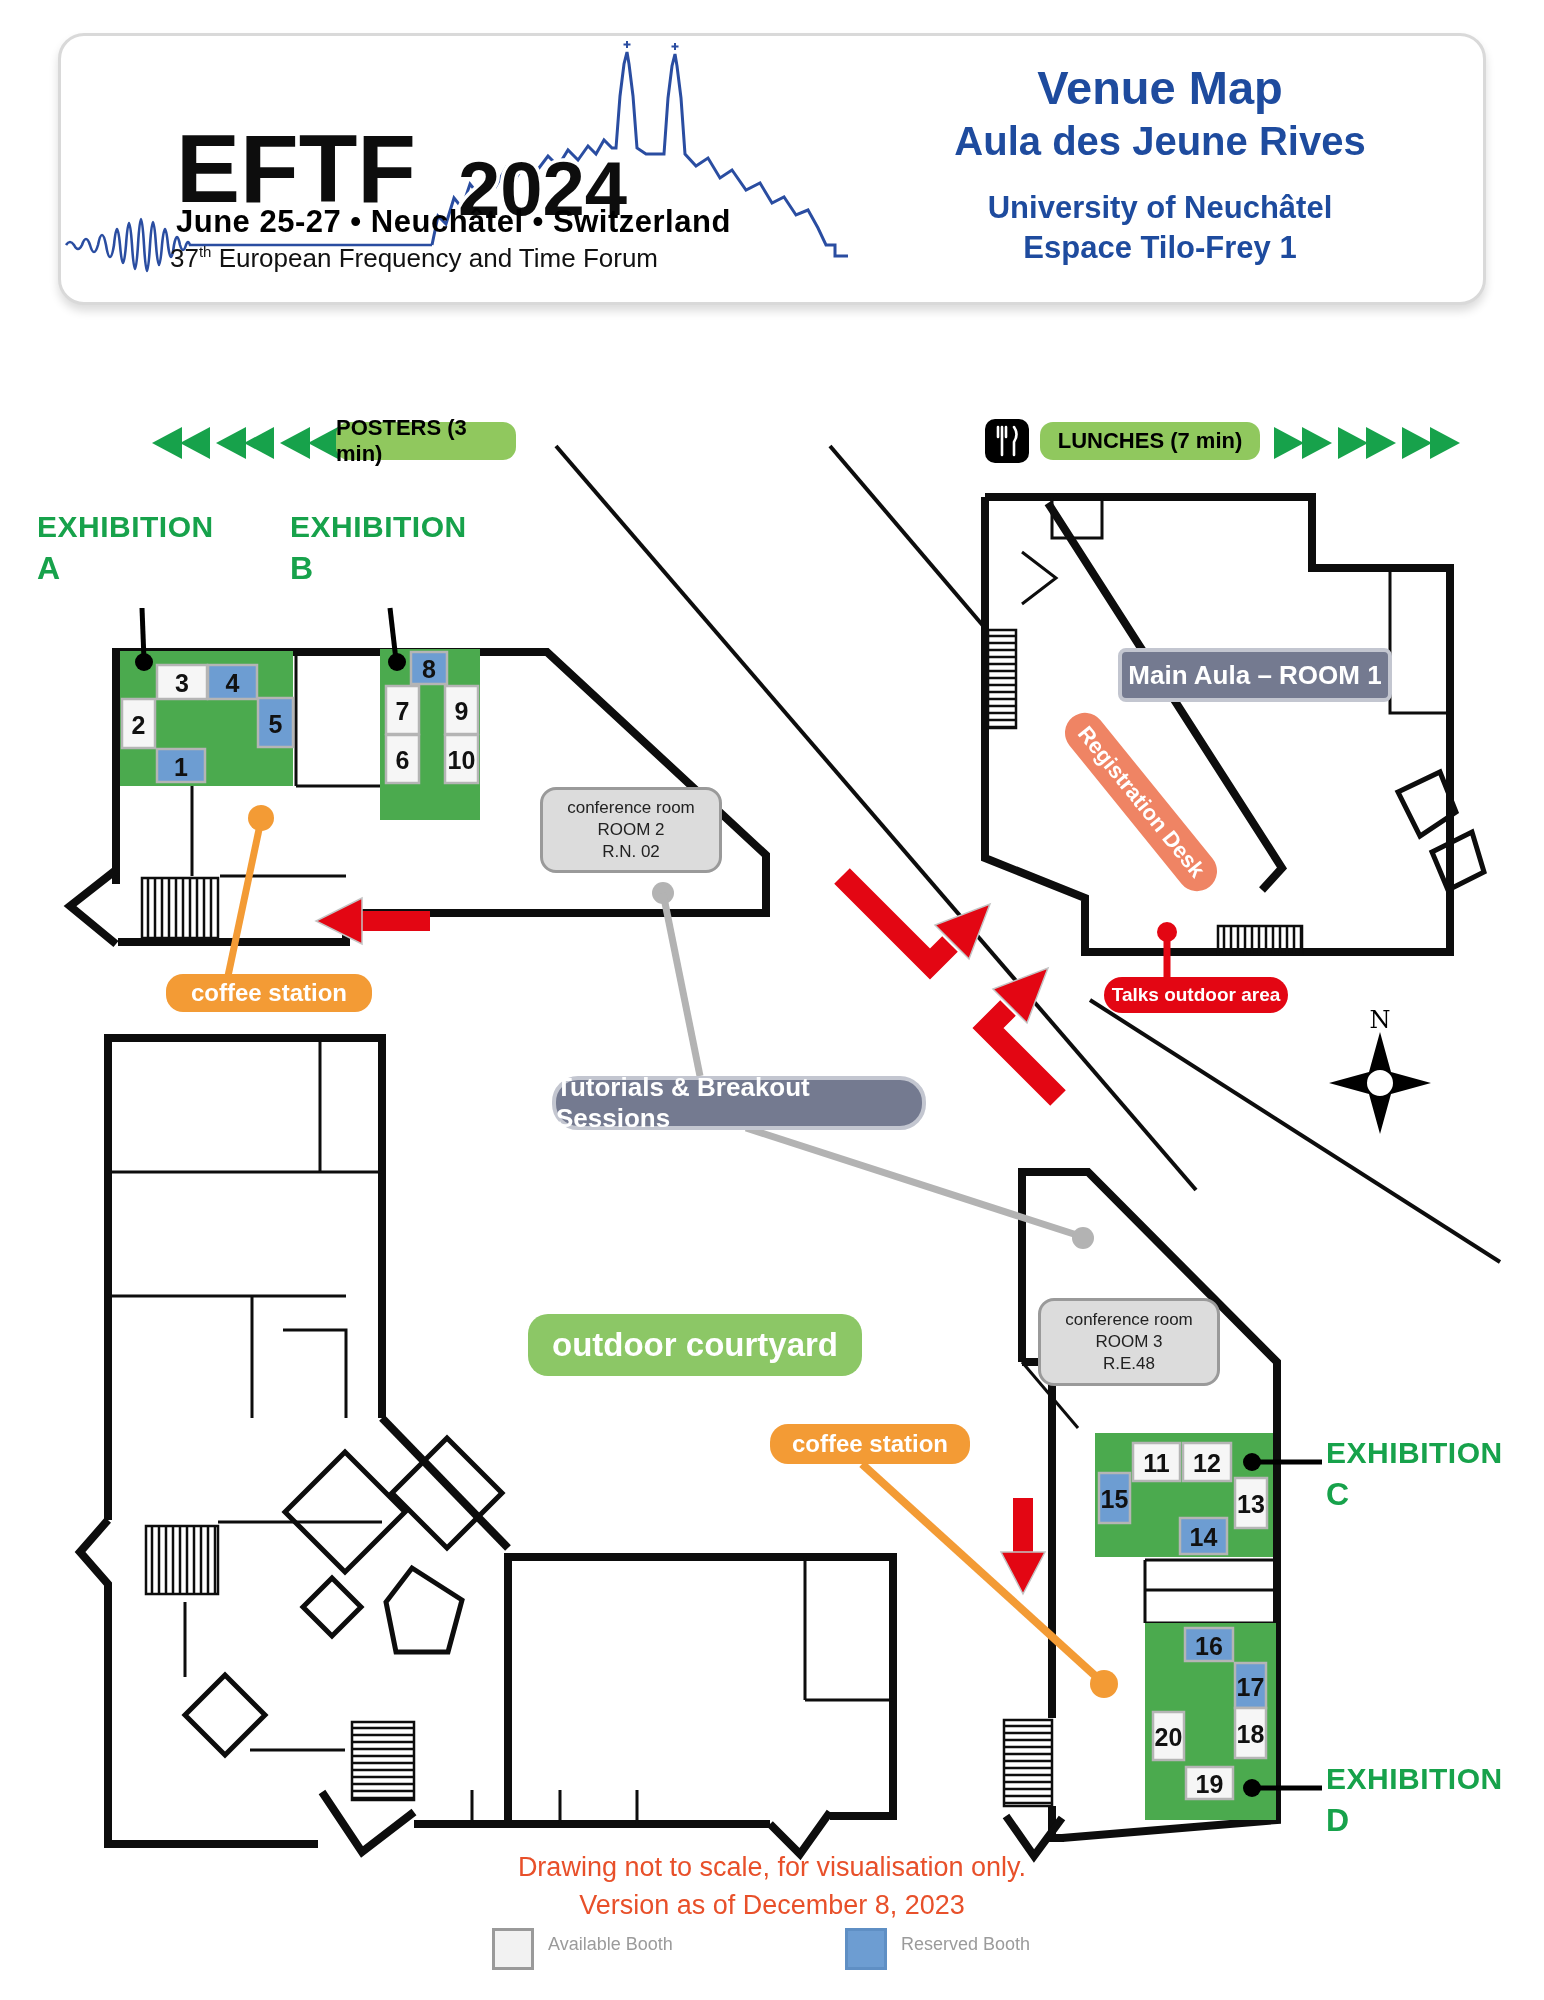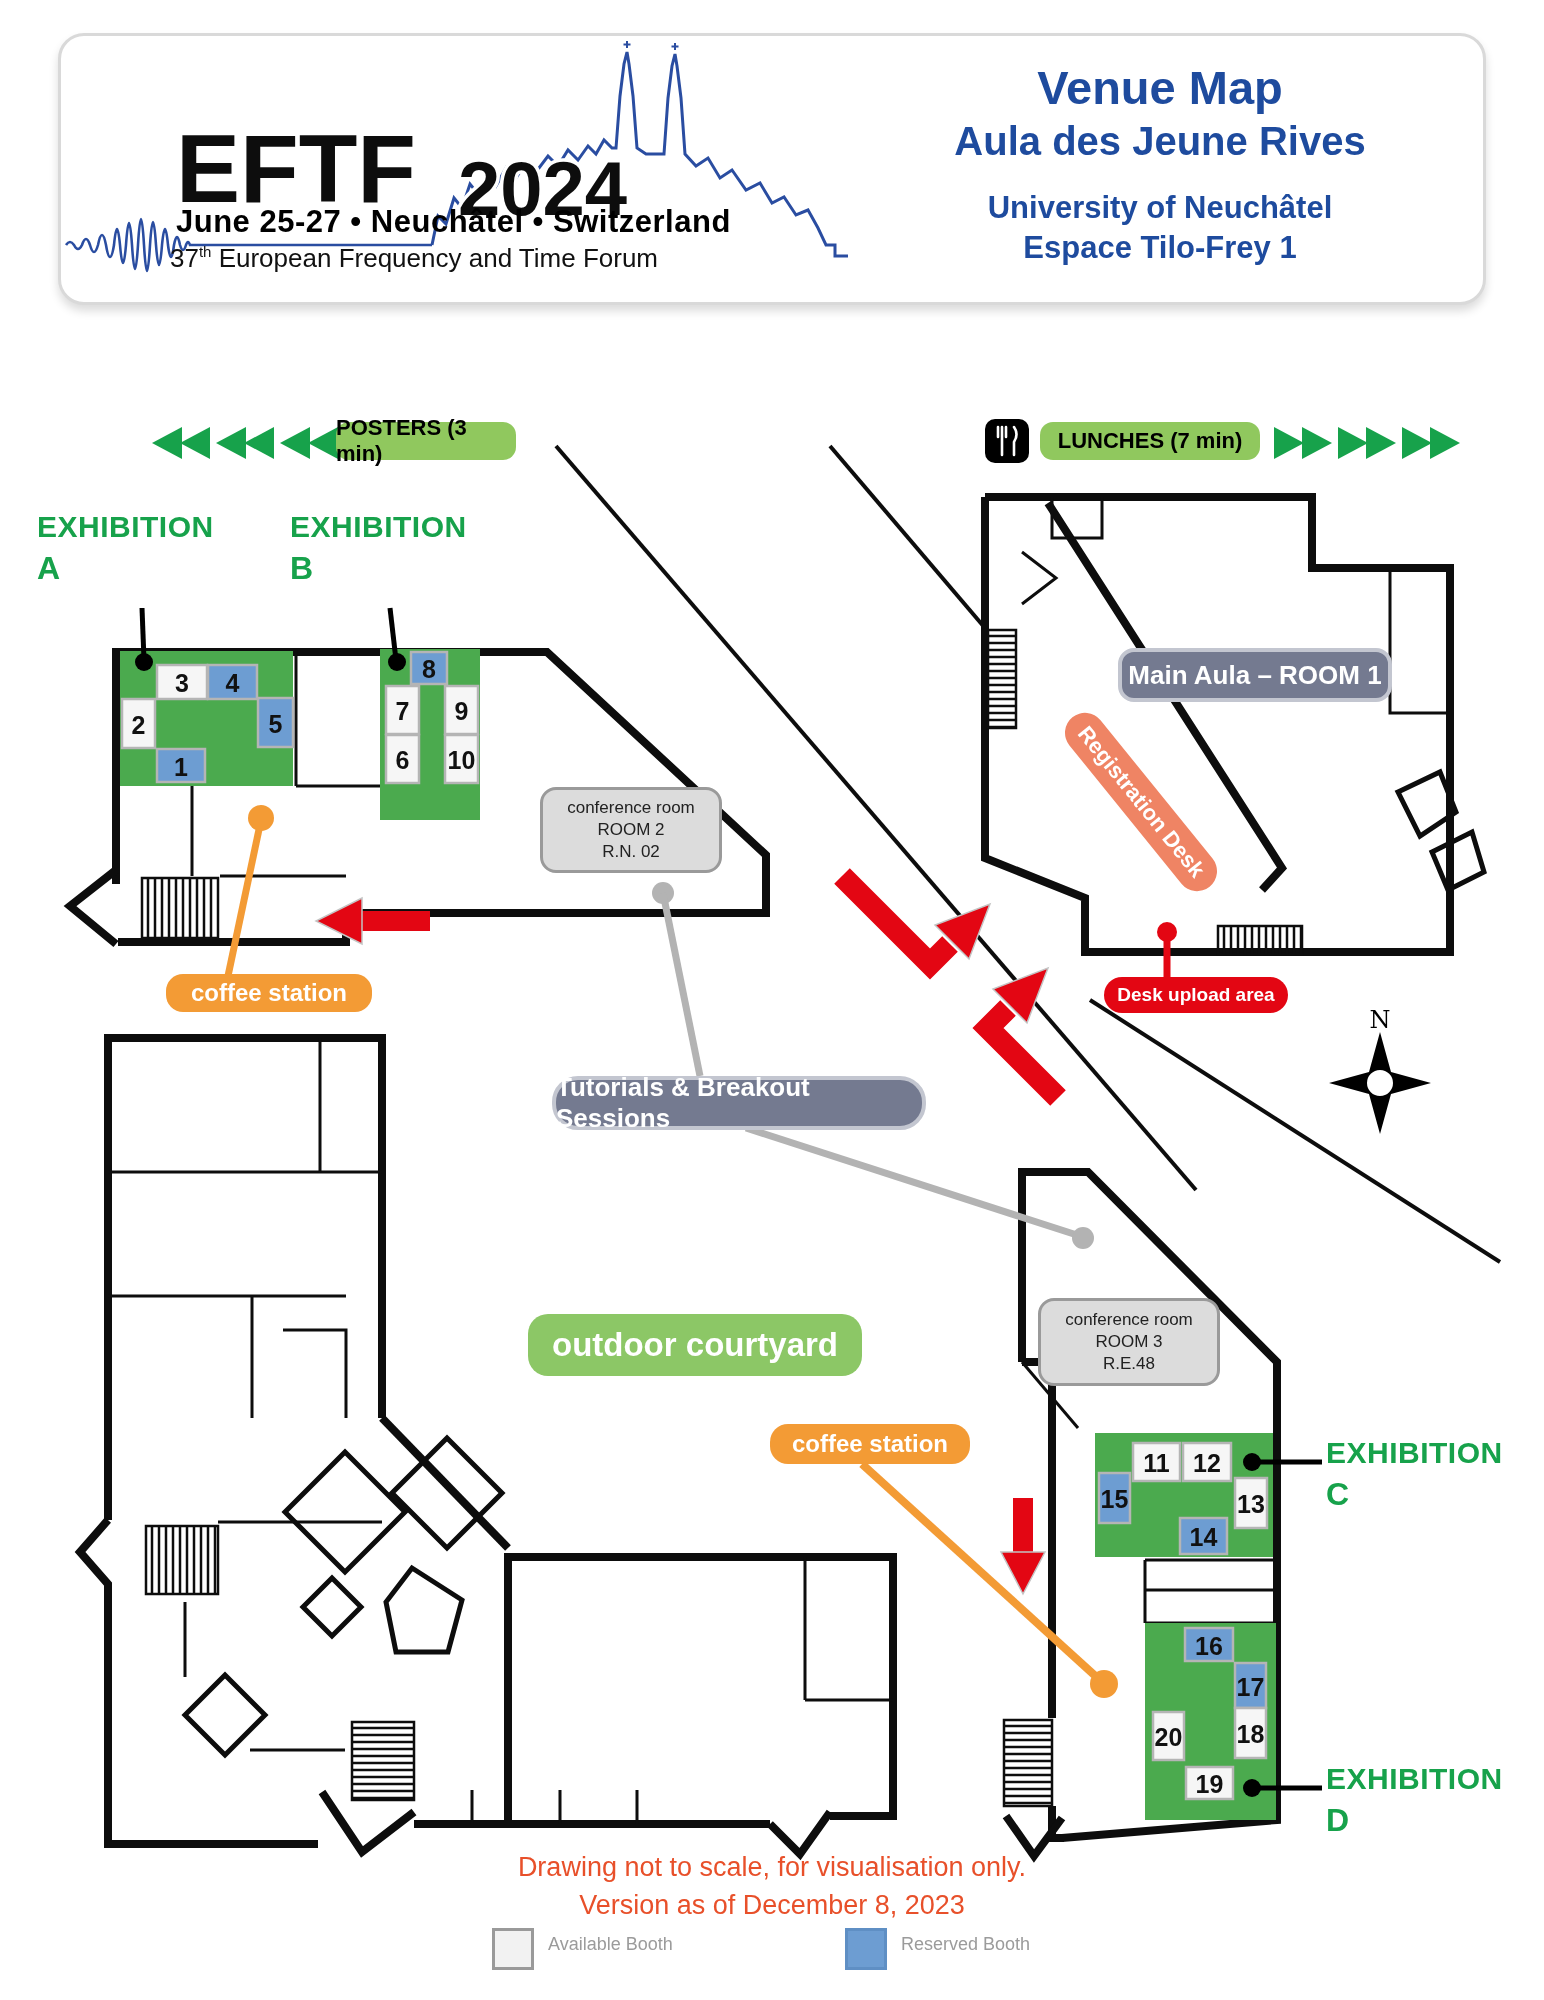--- a/index.html
+++ b/index.html
@@ -36,21 +36,21 @@
   }
   
   .exh-label{width:215px;text-align:left;color:var(--accent-green-text);font-weight:800;font-size:30px;line-height:1.0;letter-spacing:.5px;}
   .exh-letter{font-size:32px;margin-top:10px;}
   .pill{display:flex;align-items:center;justify-content:center;color:#fff;font-weight:800;}
   .room-note{
     background:#dcdcdc;border:3px solid #9a9a9a;border-radius:16px;color:#222;
     display:flex;flex-direction:column;align-items:center;justify-content:center;
     font-size:17px;line-height:1.3;text-align:center;
   }
-  .slate-badge{background:var(--slate);border:4px solid #c3c6d0;border-radius:16px;}
+  .slate-badge{background:var(--slate);border:4px solid #c3c6d0;border-radius:8px;}
   .footer-text{left:0;width:1544px;text-align:center;color:var(--footer-orange);}
   .legend-label{font-size:18px;color:var(--legend-gray);}
 </style>
 </head>
 <body>
 
 <svg class="abs" style="left:0;top:0" width="1544" height="2000" viewBox="0 0 1544 2000">
 
   <g stroke="var(--wall)" stroke-width="8" fill="none" stroke-linejoin="miter">
     <path d="M116,884 V652 H547 L766,855 V913 H346 V942 H118"></path>
@@ -429,21 +429,21 @@
 <div class="abs room-note" style="left:1038px;top:1298px;width:176px;height:82px">
   <div>conference room</div>
   <div>ROOM 3</div>
   <div>R.E.48</div>
 </div>
 
 <div class="abs pill slate-badge" style="left:1118px;top:648px;width:266px;height:46px;font-size:26px">Main Aula – ROOM 1</div>
 
 <div class="abs pill" style="left:1032px;top:782px;width:218px;height:40px;font-size:22px;background:var(--salmon);border-radius:20px;transform:rotate(51deg)">Registration Desk</div>
 
-<div class="abs pill" style="left:1104px;top:977px;width:184px;height:36px;font-size:19px;background:var(--red);border-radius:18px">Desk upload area</div>
+<div class="abs pill" style="left:1104px;top:977px;width:184px;height:36px;font-size:19px;background:var(--red);border-radius:18px">Talks outdoor area</div>
 
 <div class="abs pill slate-badge" style="left:552px;top:1076px;width:366px;height:46px;font-size:26px;border-radius:26px">Tutorials &amp; Breakout Sessions</div>
 
 <div class="abs pill" style="left:528px;top:1314px;width:334px;height:62px;font-size:33px;background:var(--courtyard-green);border-radius:20px">outdoor courtyard</div>
 
 <div class="abs pill" style="left:166px;top:974px;width:206px;height:38px;font-size:24px;background:var(--orange);border-radius:17px">coffee station</div>
 <div class="abs pill" style="left:770px;top:1424px;width:200px;height:40px;font-size:24px;background:var(--orange);border-radius:18px">coffee station</div>
 
 <div class="abs footer-text" style="top:1852px;font-size:27px">Drawing not to scale, for visualisation only.</div>
 <div class="abs footer-text" style="top:1890px;font-size:27px">Version as of December 8, 2023</div>

